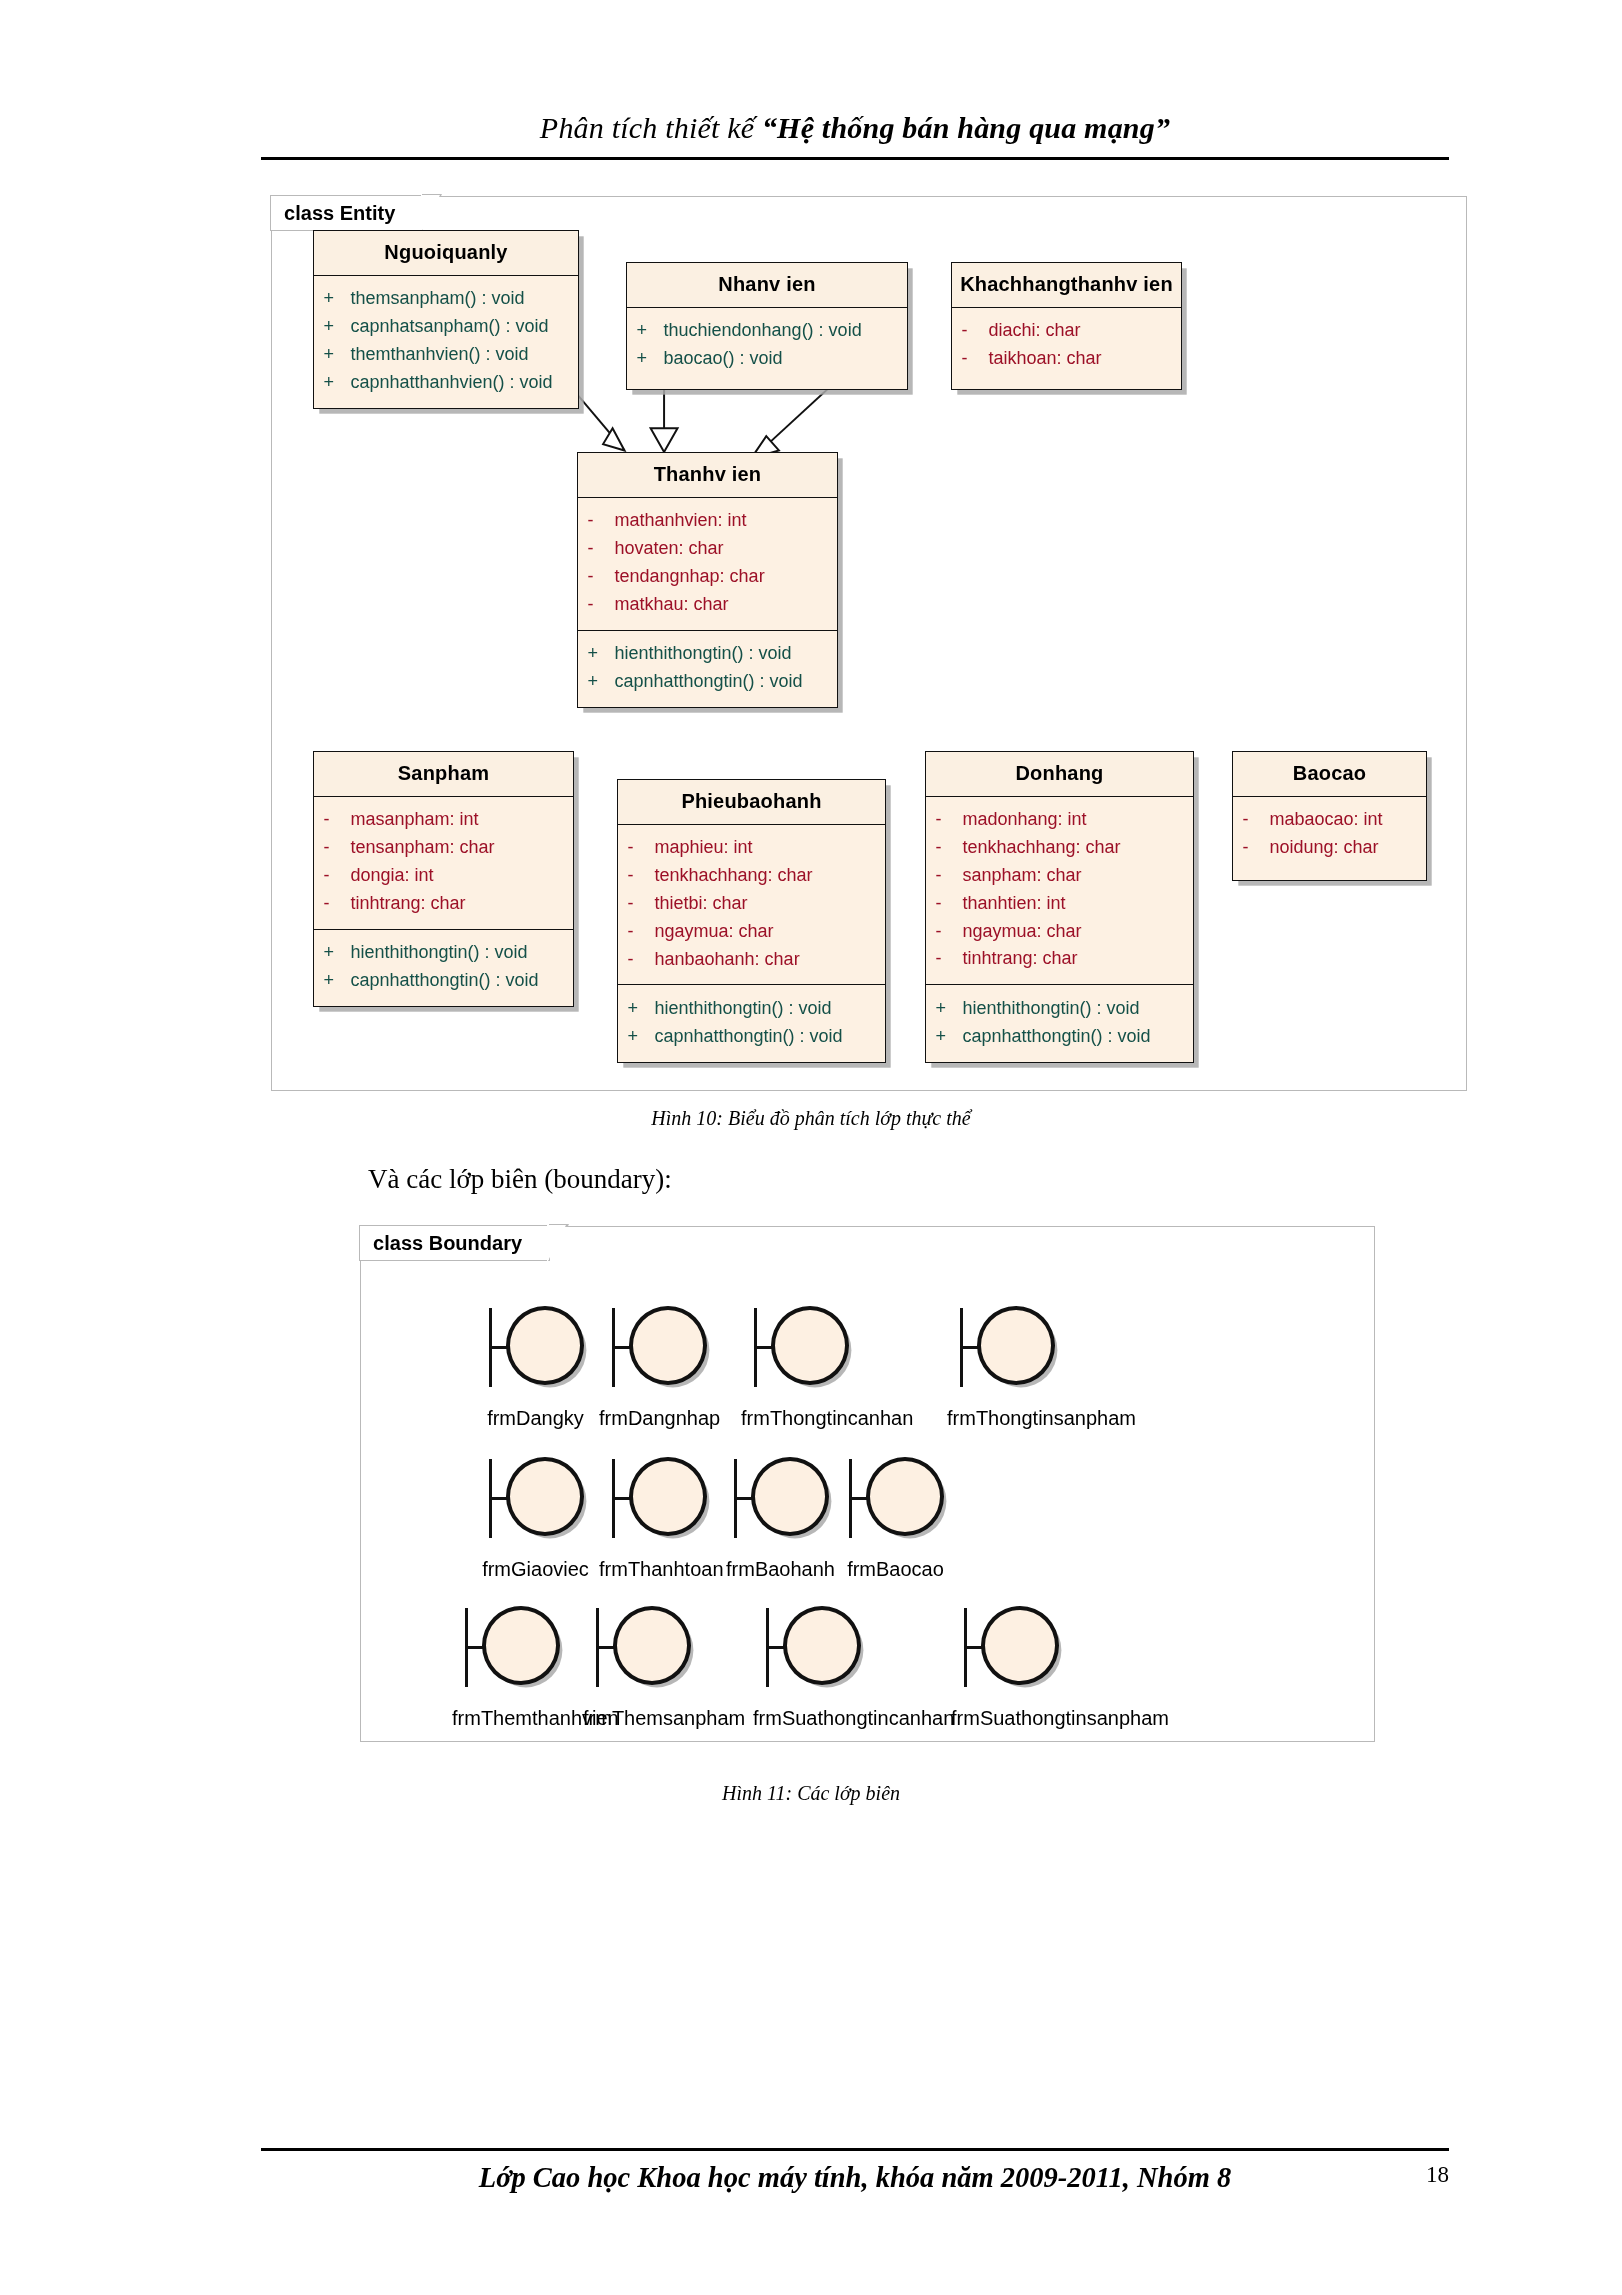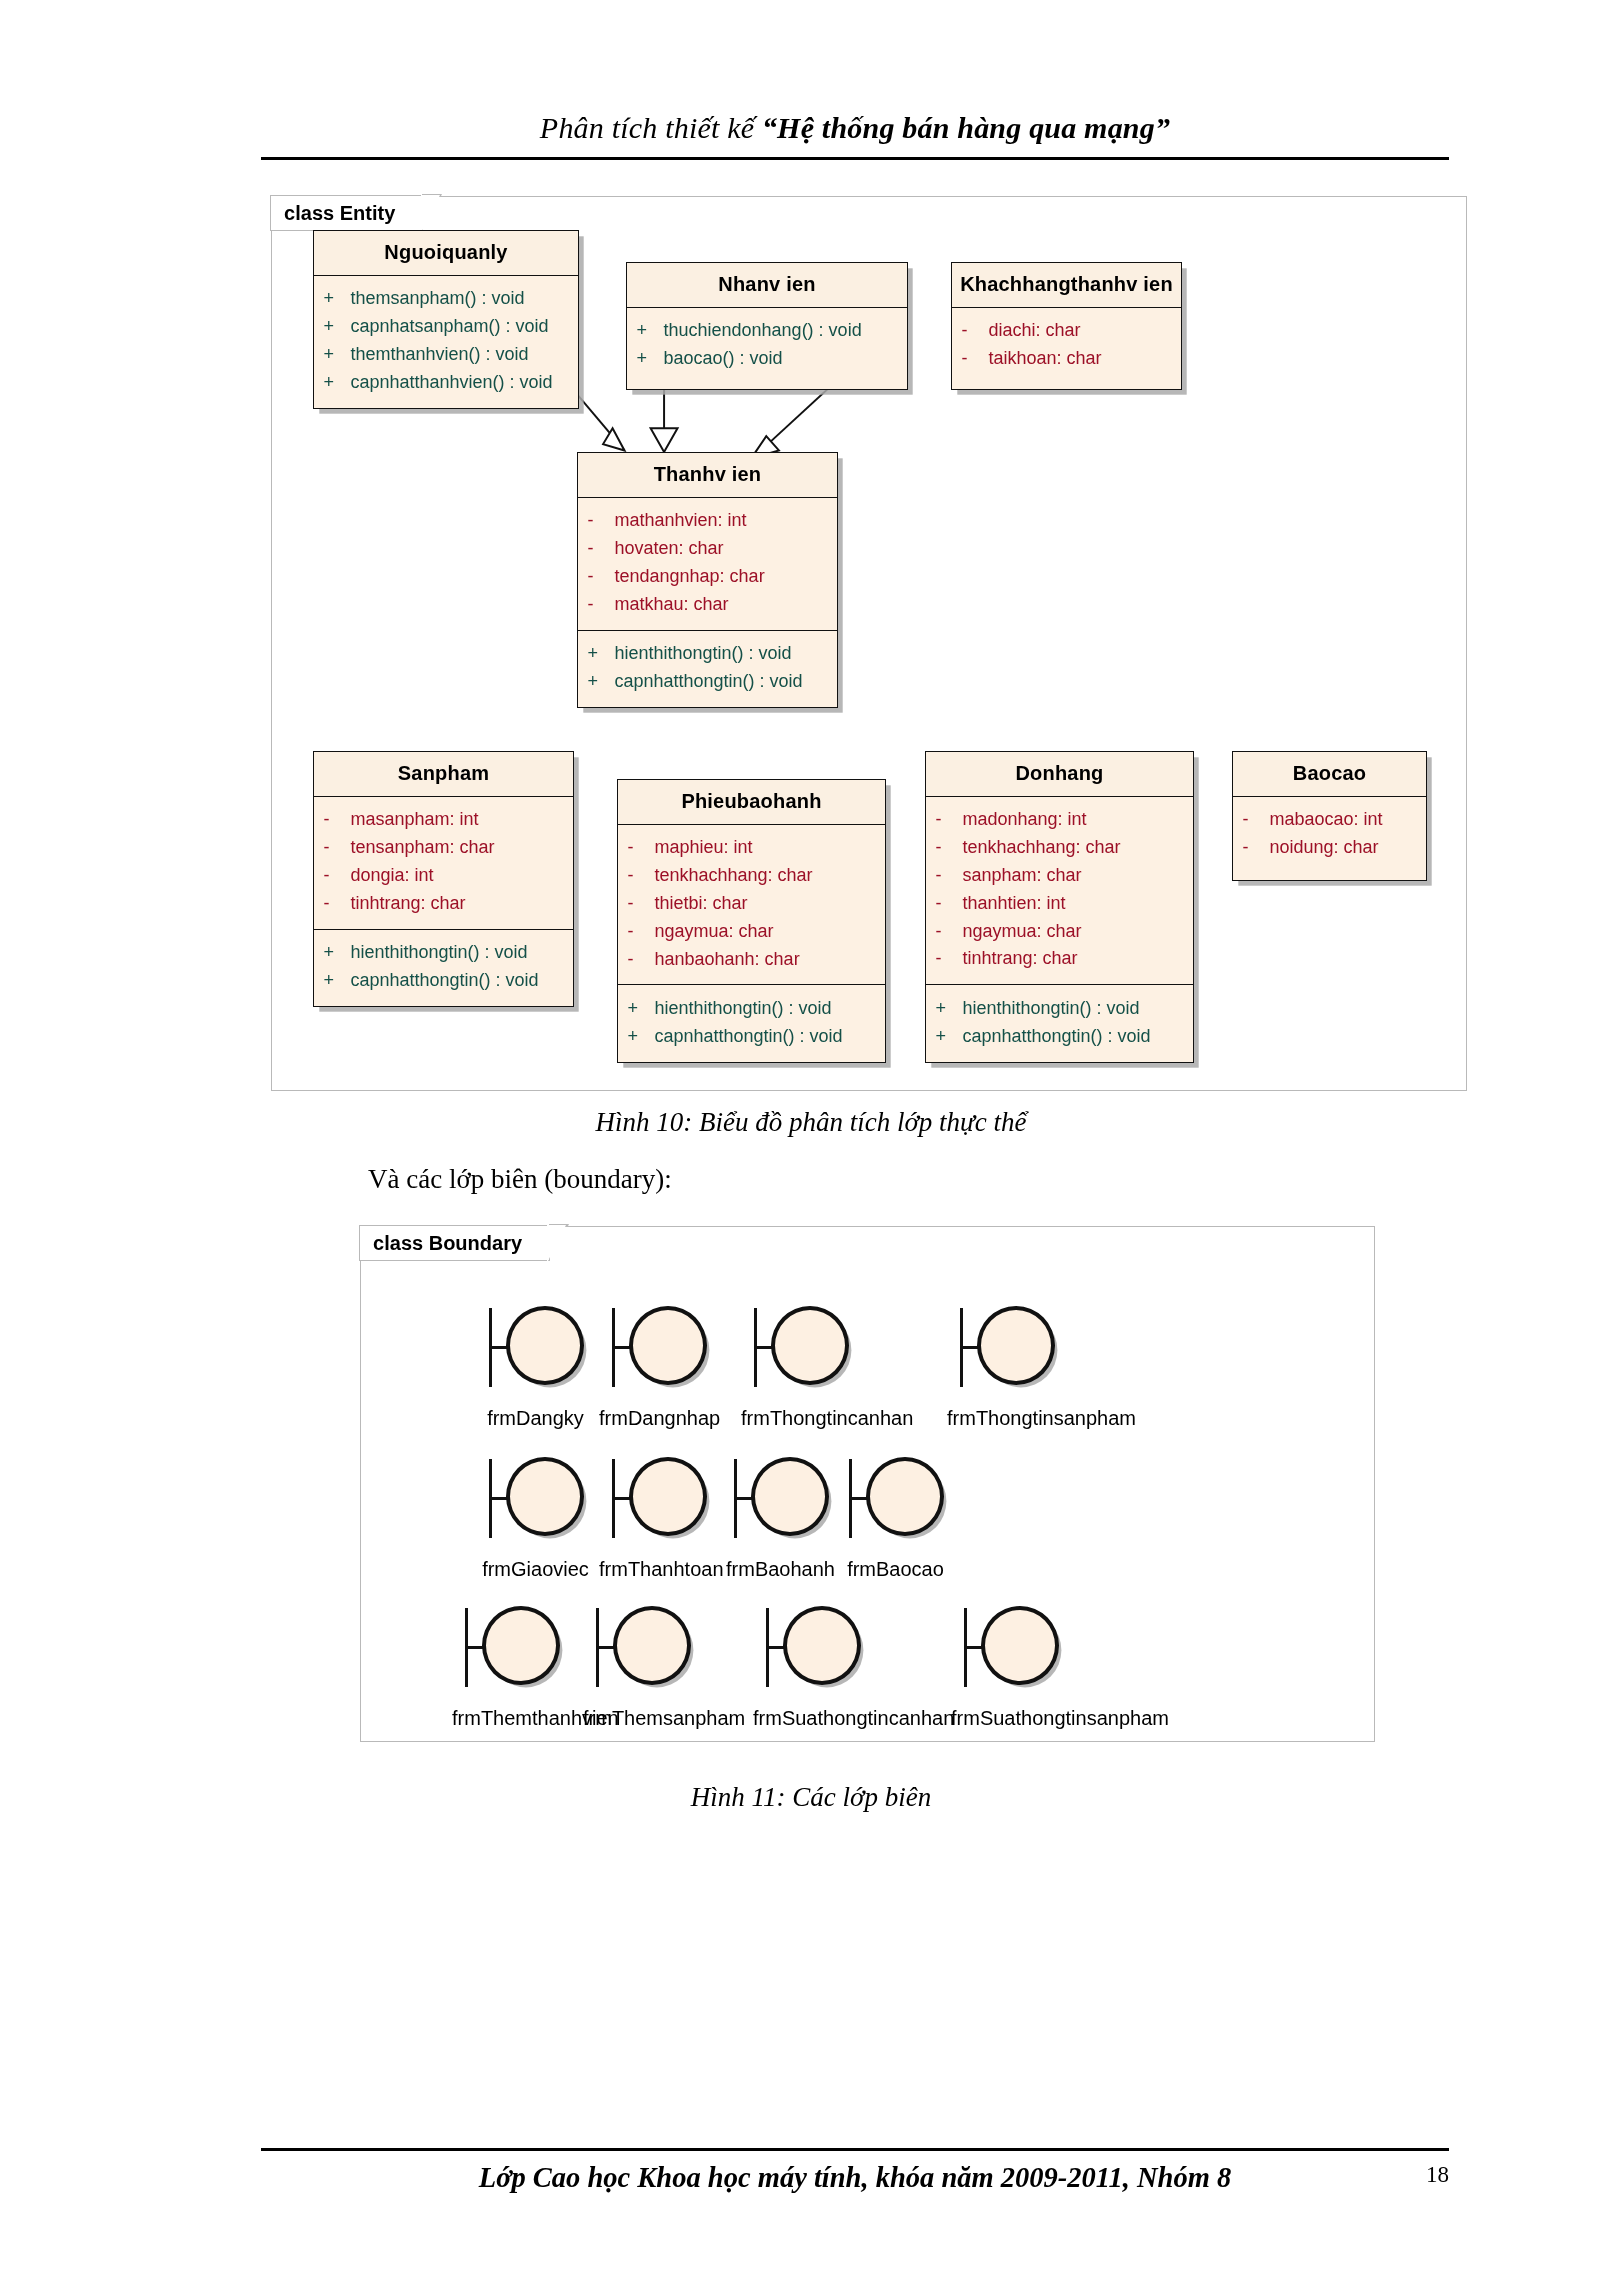--- a/index.html
+++ b/index.html
@@ -138,21 +138,21 @@
     margin-top:19px;
   }
 
   
   .caption {
     position:absolute;
     width:100%;
     text-align:center;
     font-family:"Liberation Serif", serif;
     font-style:italic;
-    font-size:27px;
+    font-size:20px;
     color:#000;
   }
   .body-line {
     position:absolute;
     font-family:"Liberation Serif", serif;
     font-size:27px;
     color:#000;
   }
 
   

